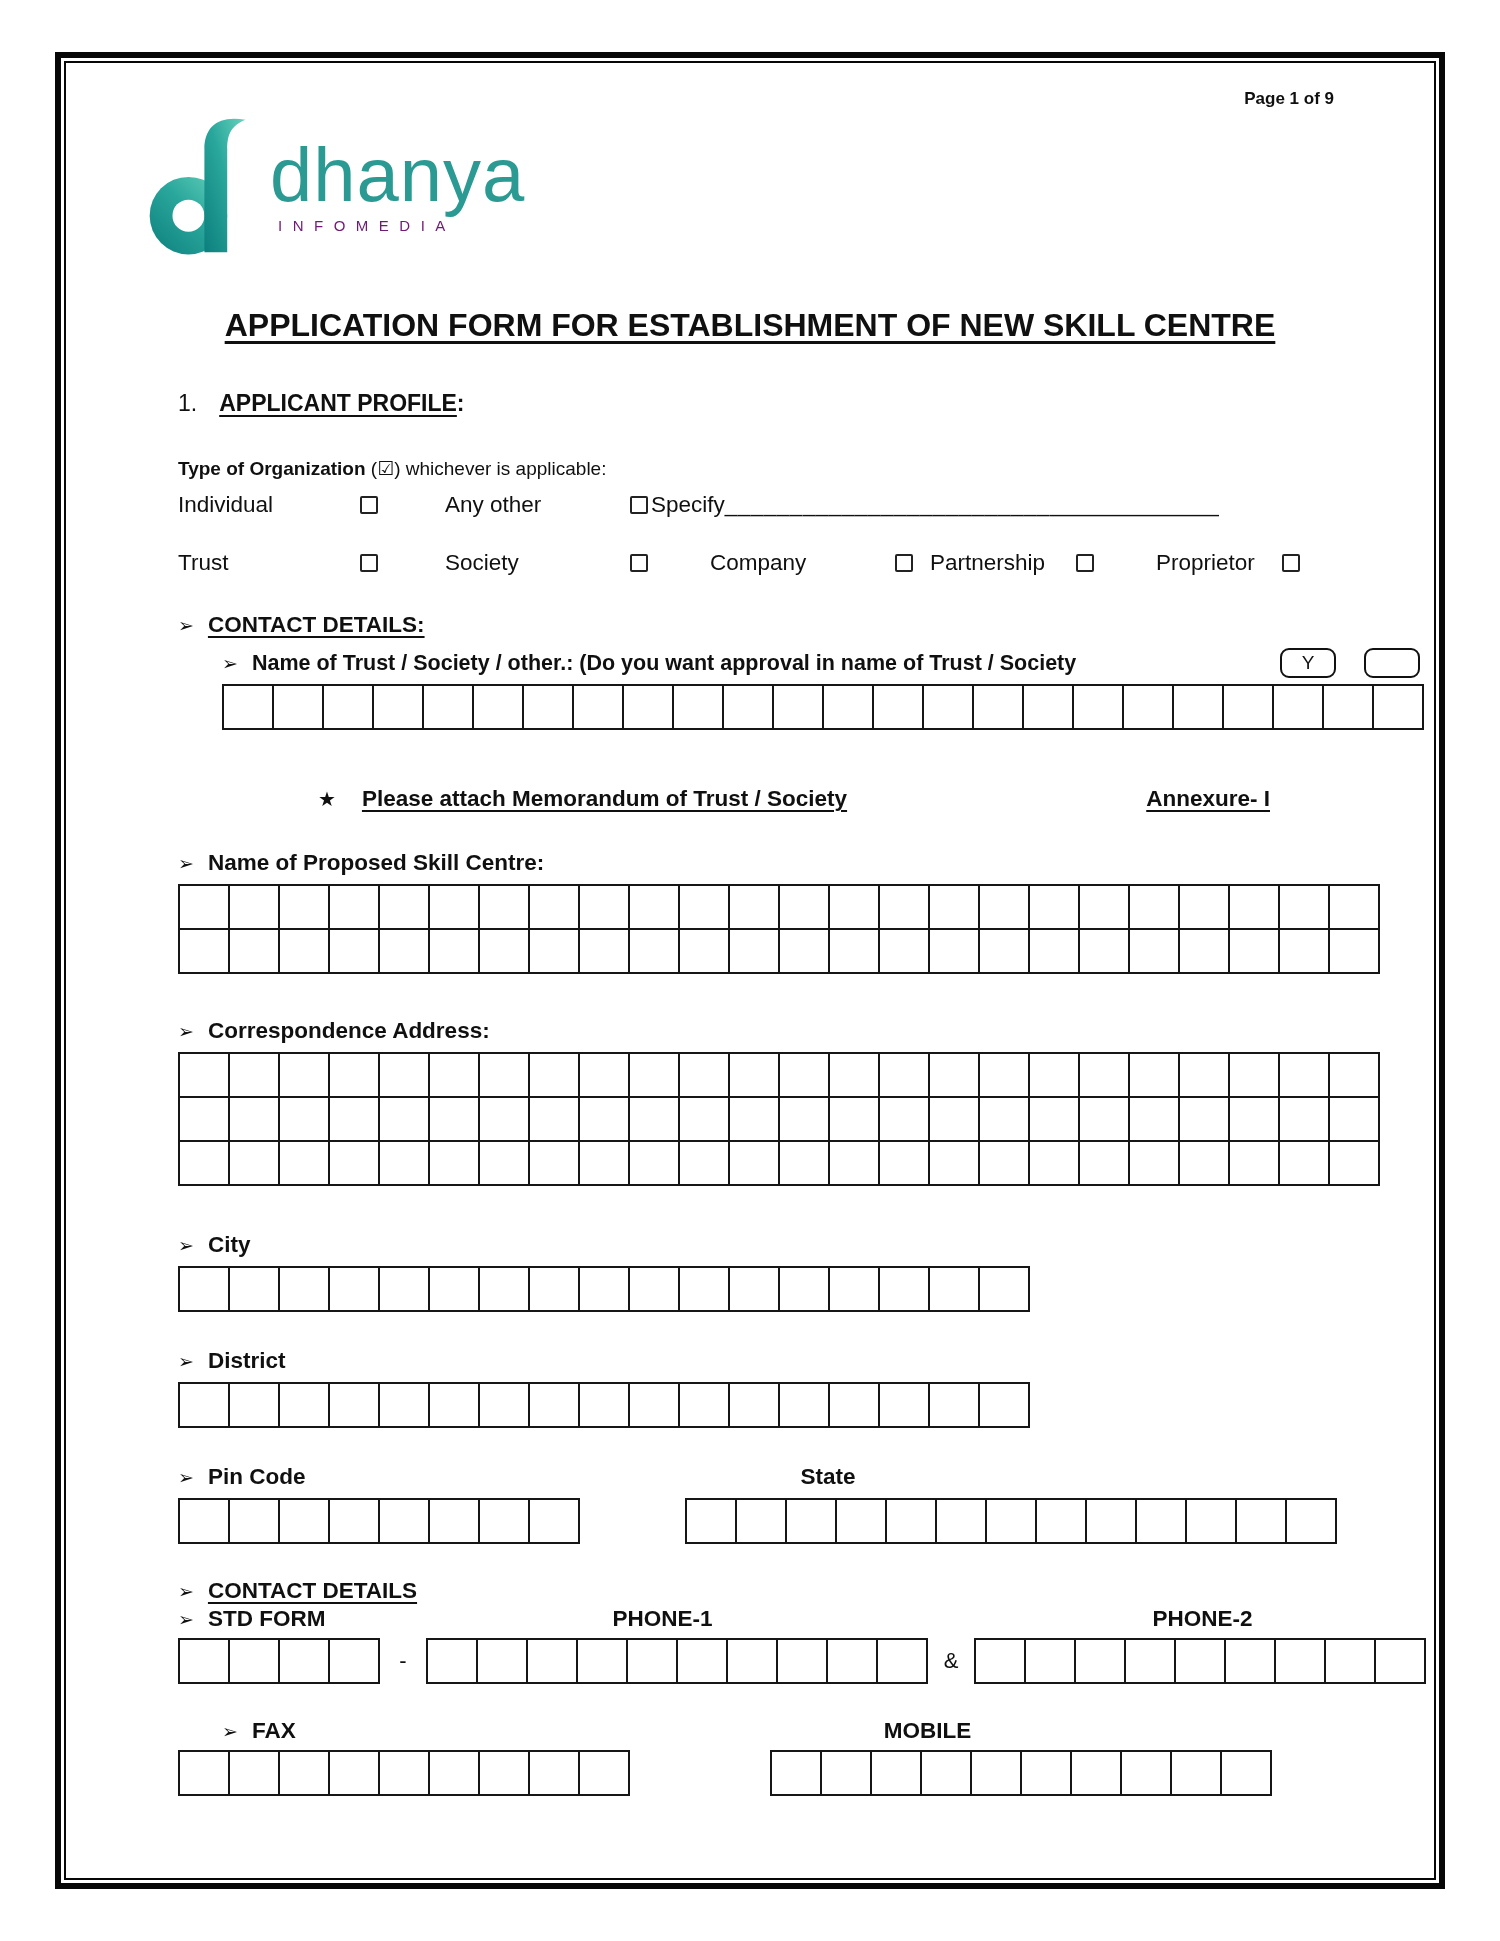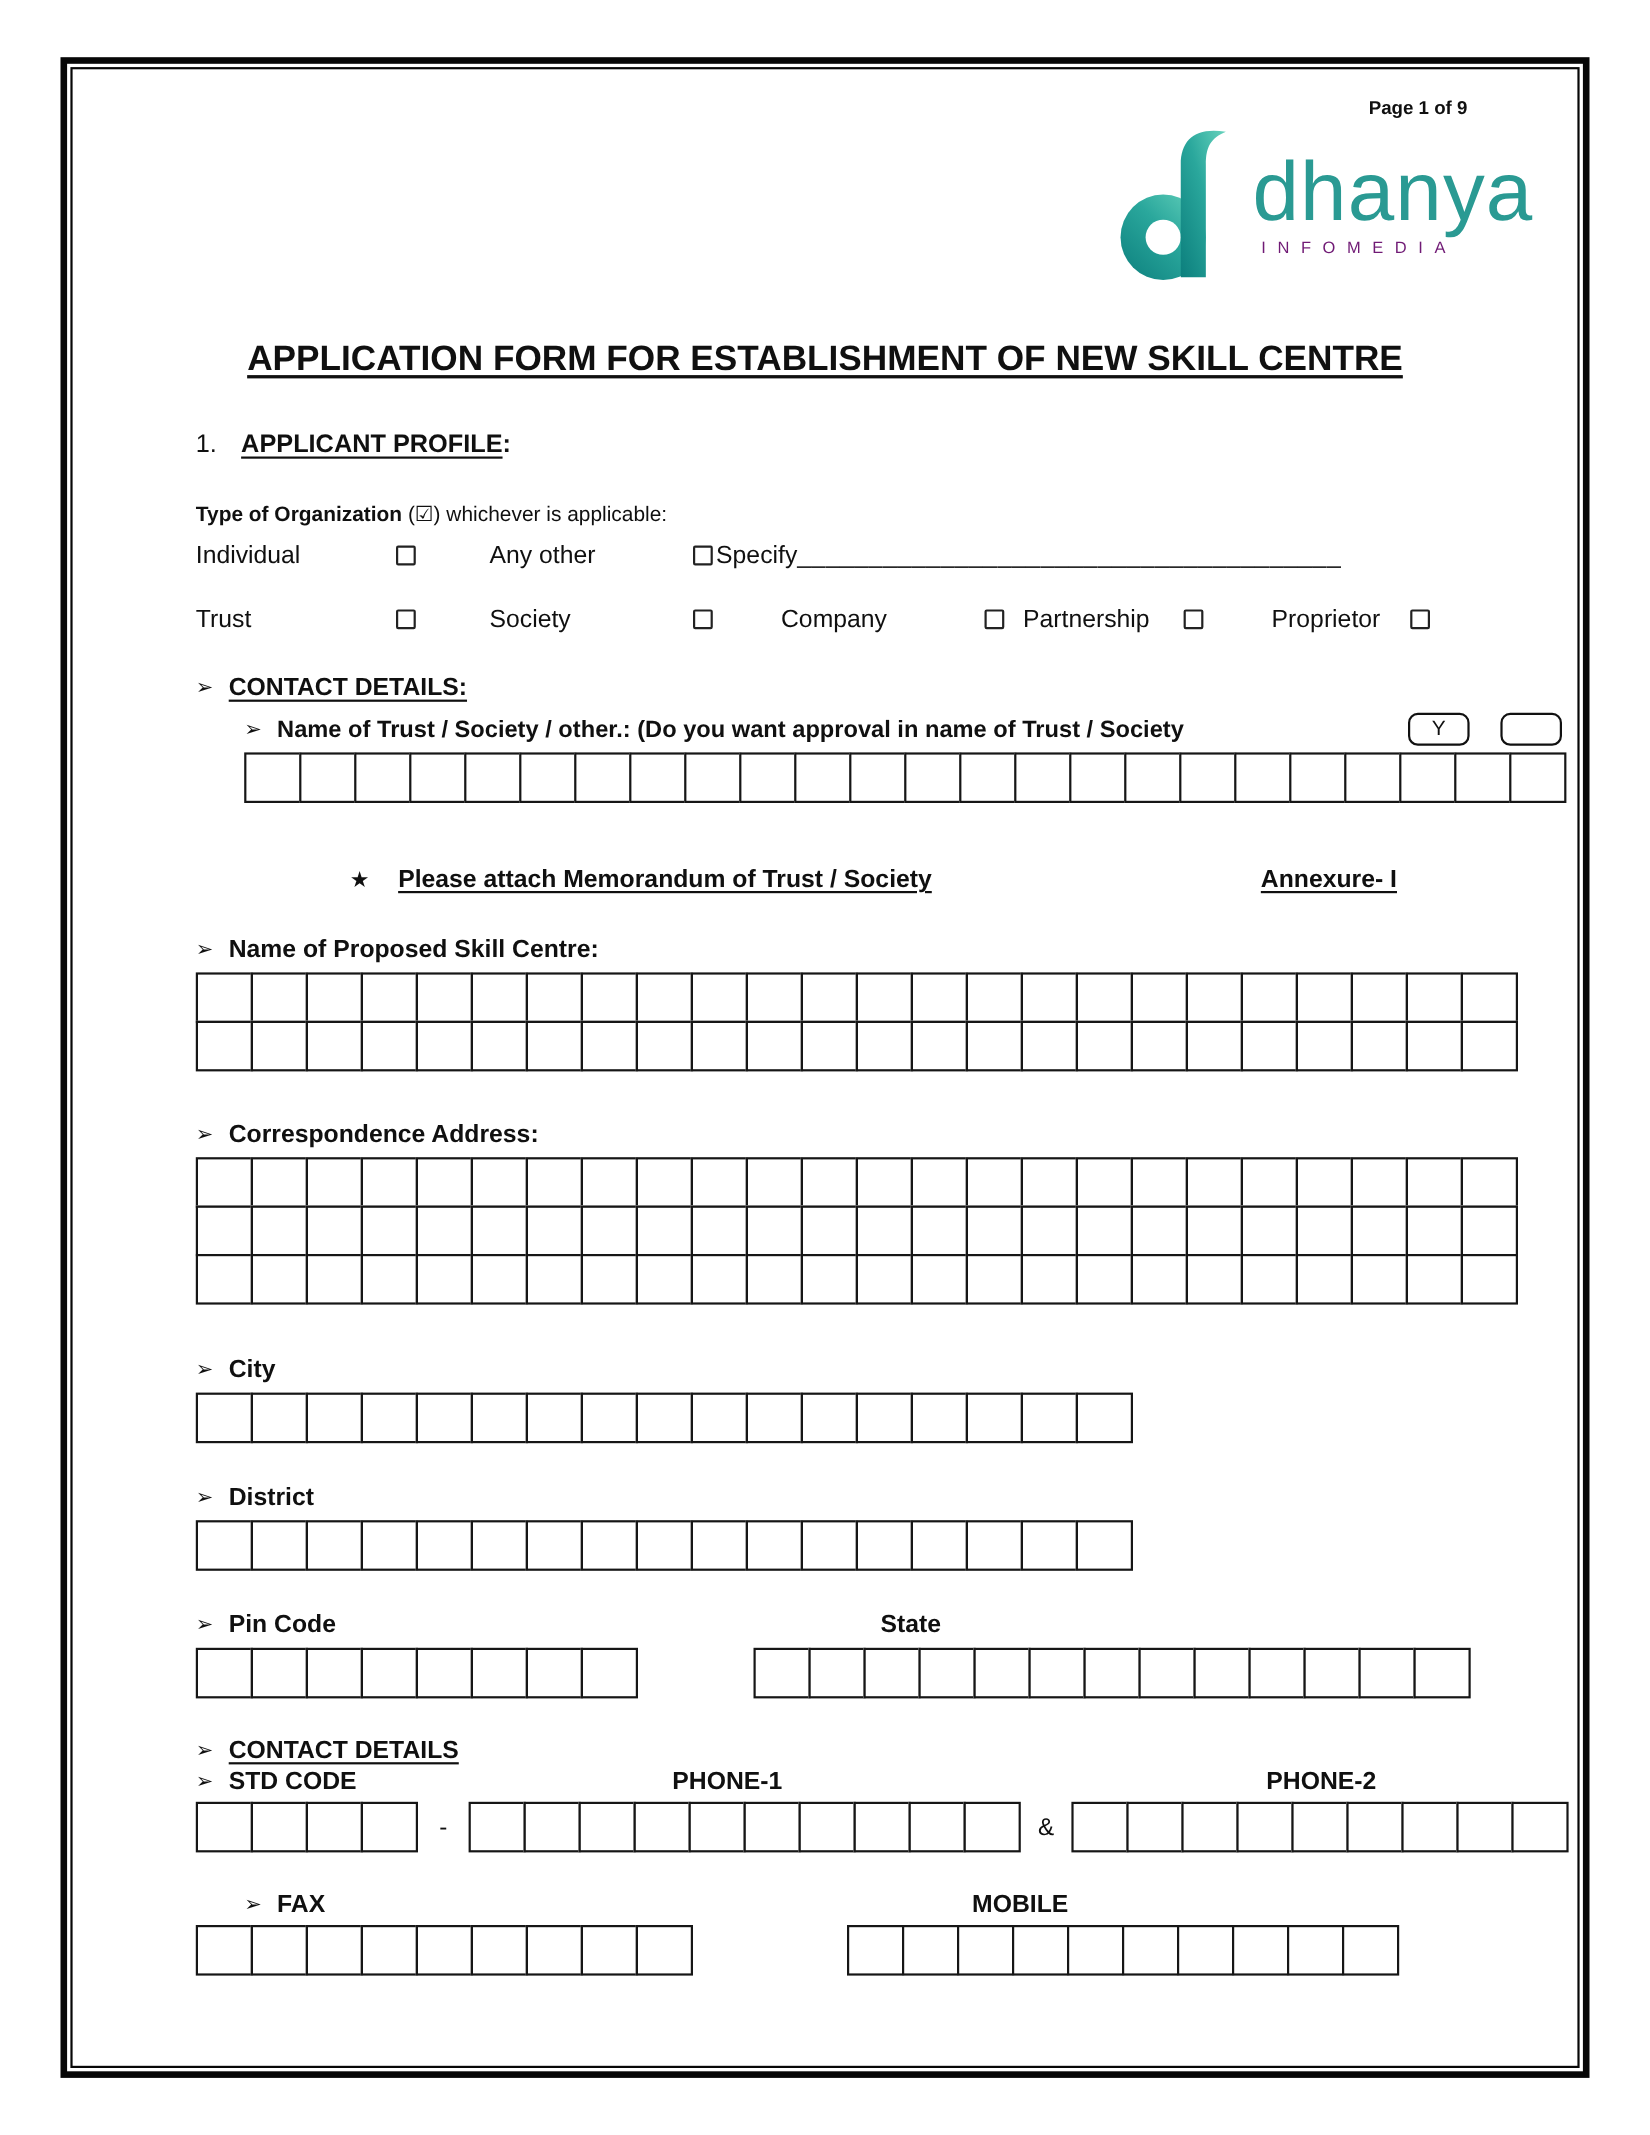--- a/index.html
+++ b/index.html
@@ -8,21 +8,21 @@
   .sheet { width:1500px; height:1941px; background:#ffffff; position:relative; overflow:hidden; }
 
   
   .frame { position:absolute; left:55px; top:52px; width:1390px; height:1837px; border:6px solid #070707; }
   .frame-inner { position:absolute; inset:3px; border:2px solid #070707; }
   .content { position:absolute; inset:0; padding-left:112px; }
 
   .page-number { margin-top:26px; text-align:right; padding-right:100px; font-weight:bold; font-size:17px; }
 
   
-  .logo-row { margin-top:4px; display:flex; justify-content:flex-end; align-items:flex-start; gap:22px; position:relative; left:-40px; height:152px; }
+  .logo-row { margin-top:4px; display:flex; justify-content:flex-start; align-items:flex-start; gap:22px; position:relative; left:-40px; height:152px; }
   .logo-mark { width:110px; height:146px; flex:none; }
   .logo-text { margin-top:26px; }
   .brand { font-size:76px; line-height:0.95; color:#2a9a93; letter-spacing:1px; }
   .tagline { font-size:15px; letter-spacing:10.5px; color:#701a75; margin-top:6px; padding-left:8px; }
 
   .title-wrap { margin-top:42px; text-align:center; position:relative; left:-56px; }
   .title { font-size:32px; font-weight:bold; text-decoration:underline; text-decoration-thickness:2.5px; text-underline-offset:5px;margin-top:26px; }
 
   .sec-heading { margin-top:46px; font-size:23px; display:flex; align-items:baseline; }
   .sec-num { margin-right:22px; }
@@ -432,21 +432,21 @@
             </div>
         </div>
 
         <div class="lrow cd2-heading">
           <span class="arrow">➢</span>
           <span class="b u">CONTACT DETAILS</span>
         </div>
 
         <div class="lrow std-labels">
           <span class="arrow">➢</span>
-          <span>STD CODE</span>
+          <span>STD FORM</span>
           <span class="phone1-label">PHONE-1</span>
           <span class="phone2-label">PHONE-2</span>
         </div>
         <div class="std-grid-row">
           <div class="cgrid">
               <div class="grid-row">
                 <div class="cell"></div>
                 <div class="cell"></div>
                 <div class="cell"></div>
                 <div class="cell"></div>

